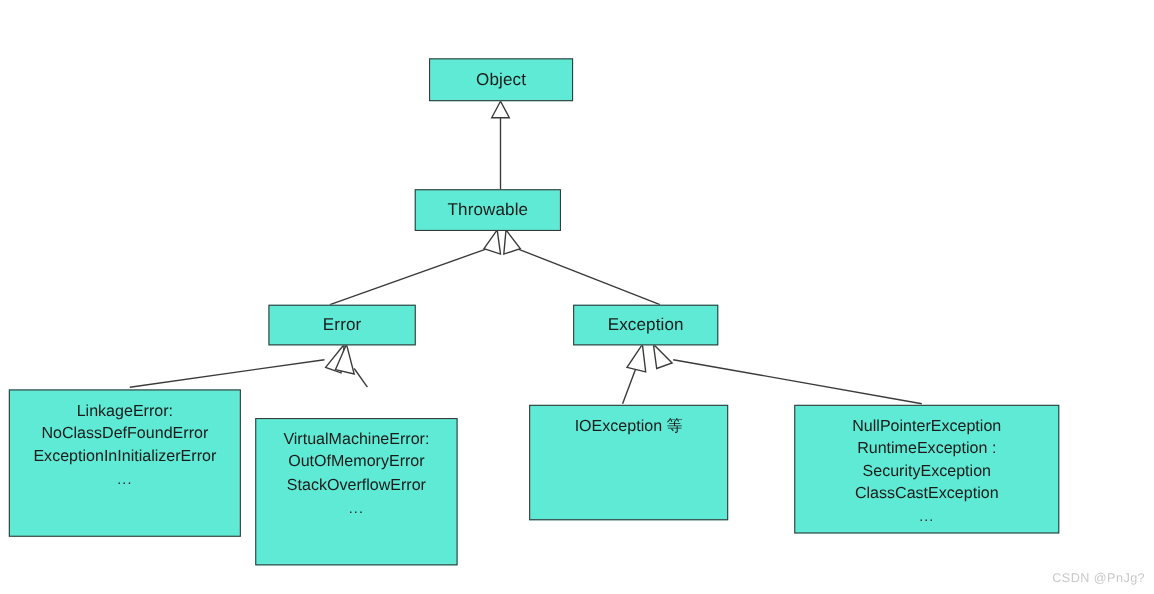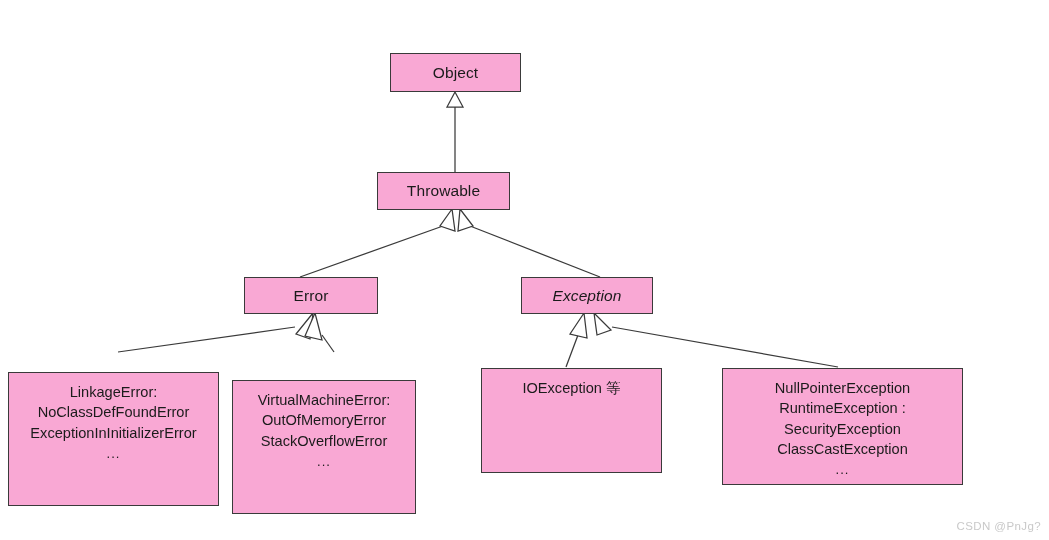--- a/index.html
+++ b/index.html
@@ -12,21 +12,21 @@
     width: 1049px;
     height: 540px;
     background: #ffffff;
     font-family: "Liberation Sans", "DejaVu Sans", sans-serif;
     overflow: hidden;
   }
   .node {
     position: absolute;
     box-sizing: border-box;
     border: 1.3px solid #3a3a3a;
-    background: #f9a8d4;
+    background: #5eead4;
     color: #1b1b1b;
     display: flex;
     justify-content: center;
     text-align: center;
     z-index: 2;
   }
   
   .node.simple {
     align-items: center;
     font-size: 15.5px;
@@ -129,25 +129,25 @@
   </div>
 
   <div class="node simple" style="left:377px; top:172px; width:133px; height:38px;">
     <span>Throwable</span>
   </div>
 
   <div class="node simple" style="left:244px; top:277px; width:134px; height:37px;">
     <span>Error</span>
   </div>
 
-  <div class="node simple" style="left:521px; top:277px; width:132px; height:37px;font-style:italic;">
+  <div class="node simple" style="left:521px; top:277px; width:132px; height:37px;">
     <span>Exception</span>
   </div>
 
-  <div class="node leaf" style="left:8px; top:372px; width:211px; height:134px;">
+  <div class="node leaf" style="left:8px; top:354px; width:211px; height:134px;">
     <div class="lines">
       <span class="ln">LinkageError:</span>
       <span class="ln">NoClassDefFoundError</span>
       <span class="ln">ExceptionInInitializerError</span>
       <span class="ln dots">...</span>
     </div>
   </div>
 
   <div class="node leaf" style="left:232px; top:353px; width:184px; height:134px;margin-top:27px;">
     <div class="lines">

